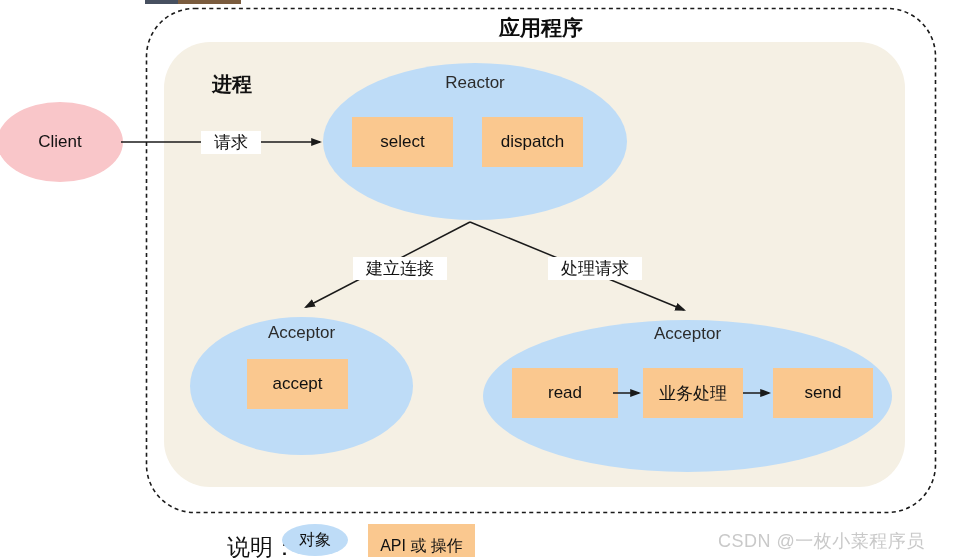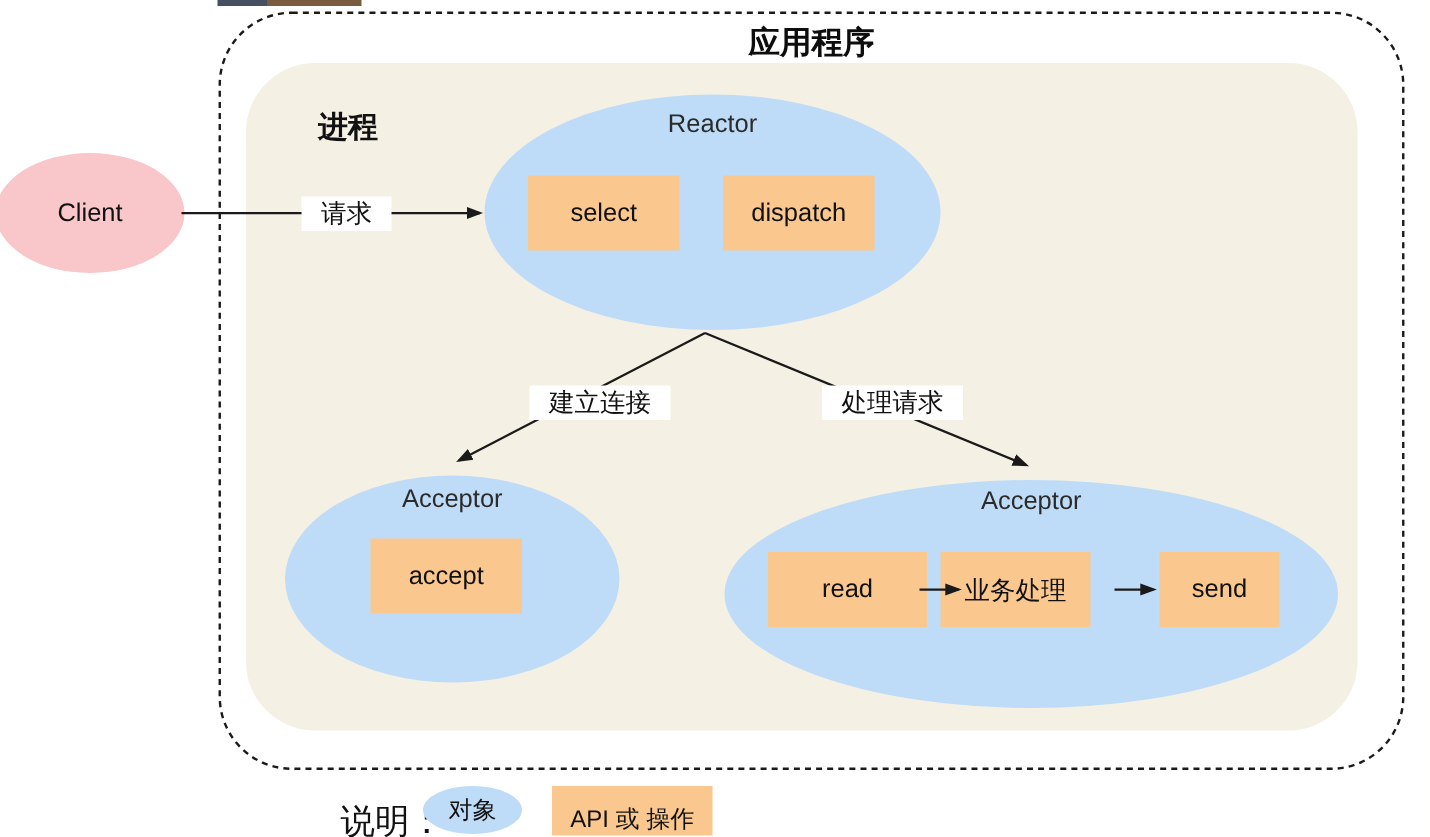--- a/index.html
+++ b/index.html
@@ -59,22 +59,22 @@
   </div>
 
   <div class="ellipse blue" style="left:190px;top:317px;width:223px;height:138px;">
     <div class="nlabel" style="top:6px;">Acceptor</div>
     <div class="obox" style="left:57px;top:42px;width:101px;height:50px;">accept</div>
   </div>
 
   <div class="ellipse blue" style="left:483px;top:320px;width:409px;height:152px;">
     <div class="nlabel" style="top:4px;">Acceptor</div>
     <div class="obox" style="left:29px;top:48px;width:106px;height:50px;">read</div>
-    <div class="obox" style="left:144px;top:48px;width:100px;height:50px;text-align:right;">业务处理</div>
-    <div class="obox" style="left:290px;top:48px;width:80px;height:50px;text-align:center;">send</div>
+    <div class="obox" style="left:160px;top:48px;width:100px;height:50px;text-align:right;">业务处理</div>
+    <div class="obox" style="left:290px;top:48px;width:100px;height:50px;text-align:center;">send</div>
   </div>
 
   <svg class="overlay" width="953" height="558" viewBox="0 0 953 558">
     <defs>
       <marker id="ah" viewBox="0 0 10 10" refX="8" refY="5" markerWidth="11" markerHeight="11" markerUnits="userSpaceOnUse" orient="auto">
         <path d="M0,1.3 L10,5 L0,8.7 z" fill="#1a1a1a"></path>
       </marker>
     </defs>
     <rect class="dashed-rect" x="146.5" y="8.5" width="789" height="504" rx="48" stroke-dasharray="4 3.4"></rect>
     <line class="arrow" x1="121" y1="142" x2="320" y2="142" marker-end="url(#ah)"></line>
@@ -89,14 +89,15 @@
   <div class="edge-label" style="left:548px;top:257px;">处理请求</div>
 
   <div class="legend-caption">说明：</div>
   <div class="ellipse blue legend-ellipse">
     <span>对象</span>
   </div>
   <div class="legend-box">
     <span>API 或 操作</span>
   </div>
 
+  <div class="watermark">CSDN @一枚小菜程序员</div>
 
 </div>
 
 </body></html>

